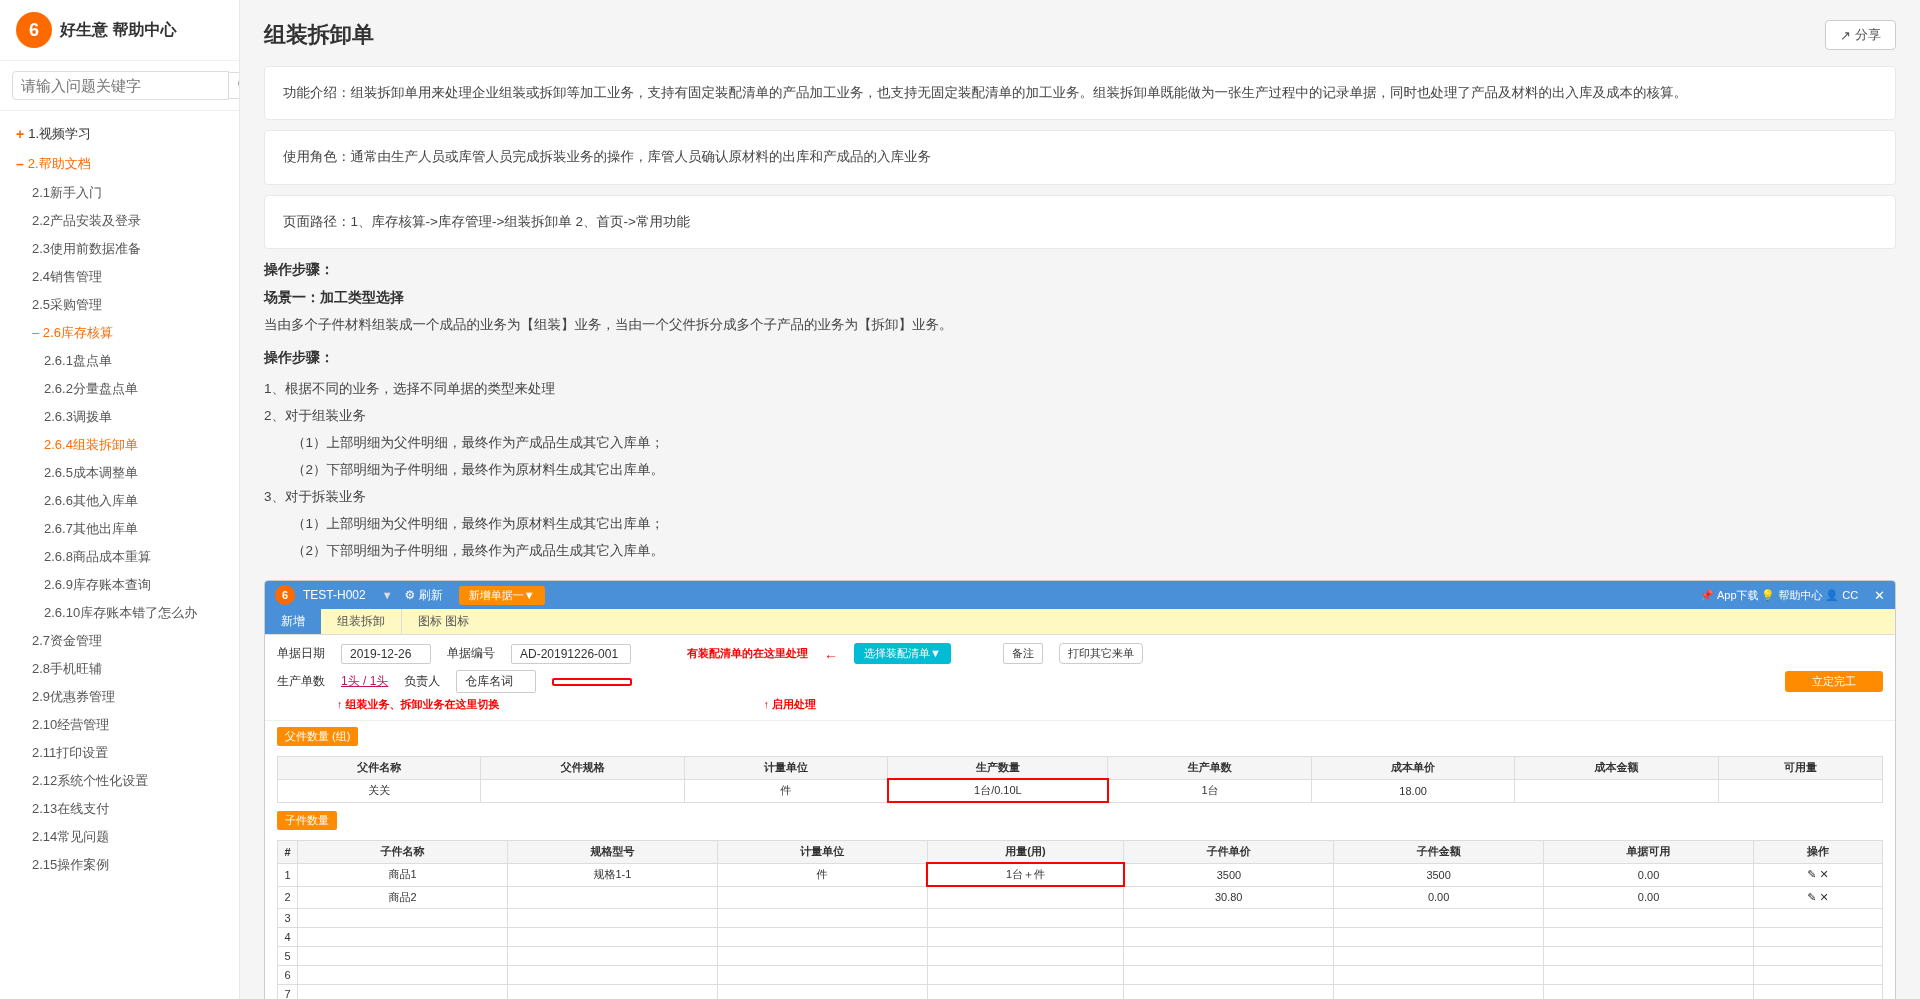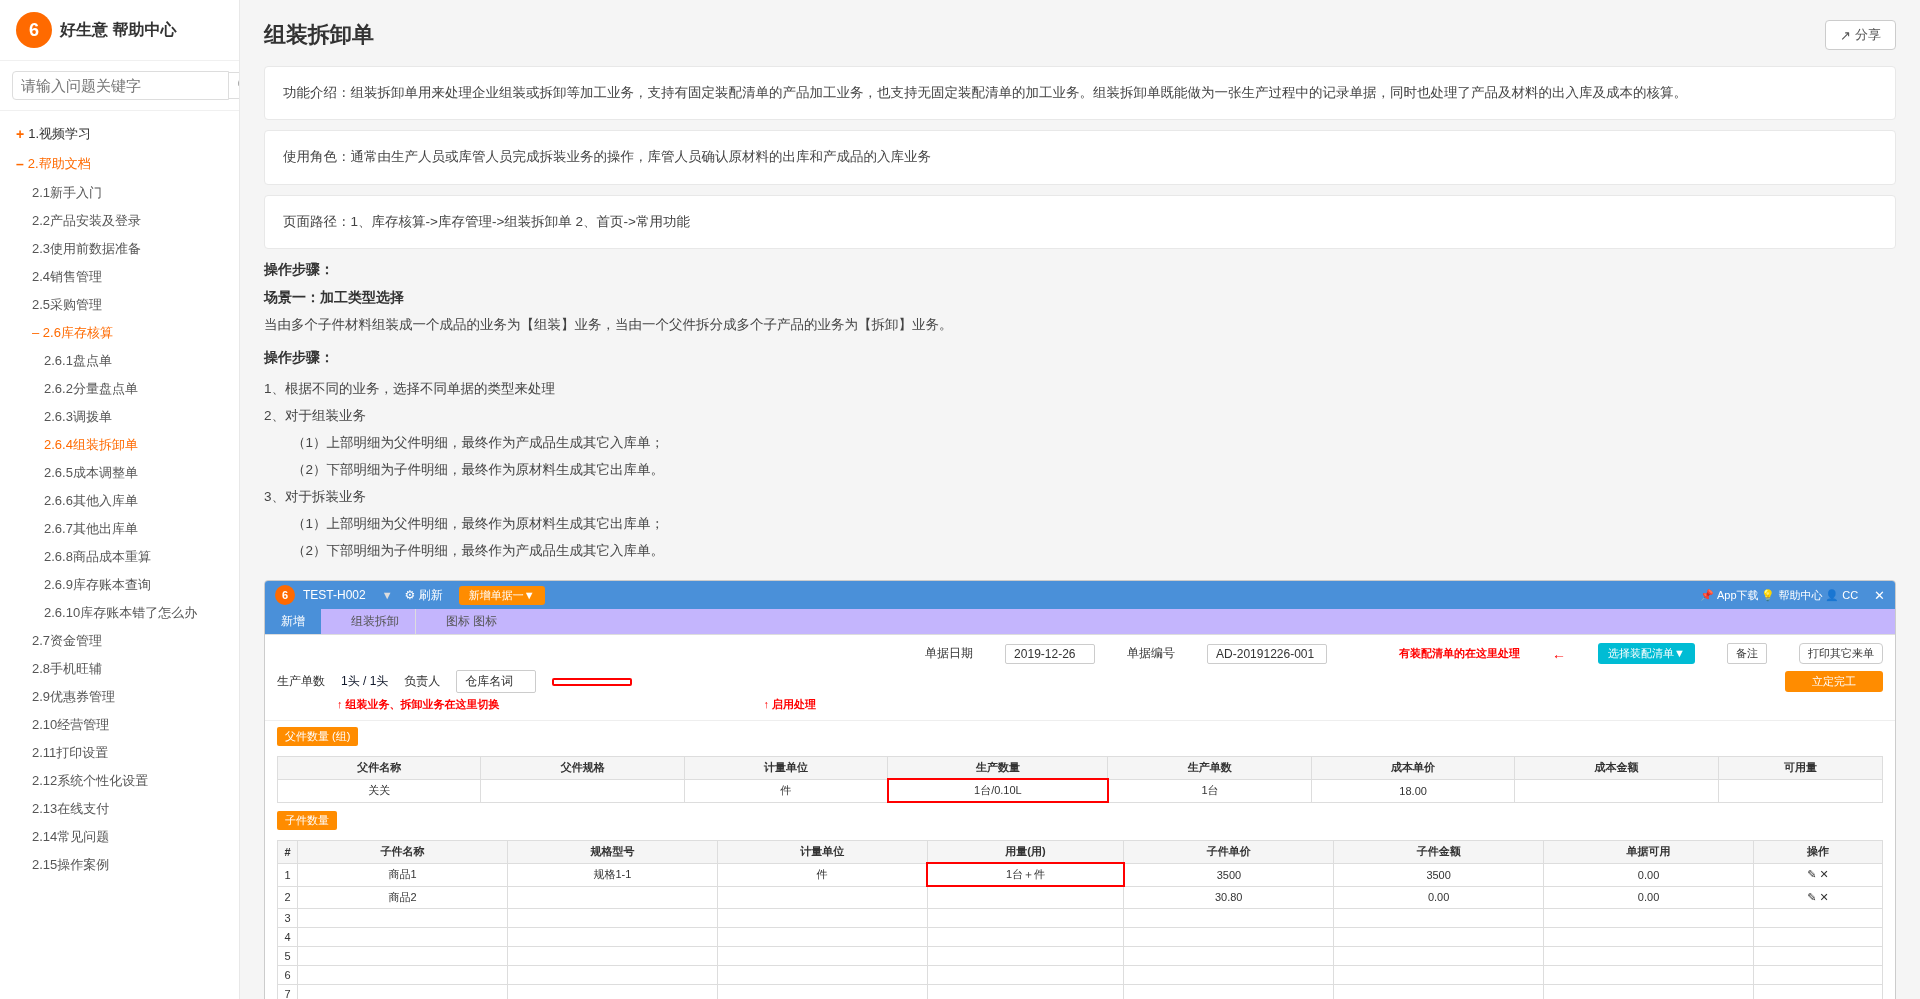--- a/index.html
+++ b/index.html
@@ -269,43 +269,43 @@
       <span style="background:#ff6a00;border-radius:50%;width:20px;height:20px;display:flex;align-items:center;justify-content:center;font-size:11px;font-weight:bold;">6</span>
       <span>TEST-H002</span>
       <span style="margin-left:8px;font-size:11px;color:#ddd;">▼</span>
       <span style="margin-left:4px;">⚙ 刷新</span>
       <span style="background:#ff8c00;padding:2px 10px;border-radius:3px;font-size:11px;margin-left:8px;">新增单据一▼</span>
       <span style="flex:1;"></span>
       <span style="font-size:11px;">📌 App下载 💡 帮助中心 👤 CC</span>
       <span style="margin-left:8px;font-size:13px;color:#fff;cursor:pointer;">✕</span>
     </div>
 
-    <div style="background:#c4b5fd;border-bottom:1px solid #ddd;display:flex;gap:14px;font-size:12px;align-items:flex-end;">
+    <div style="background:#fef9c3;border-bottom:1px solid #ddd;display:flex;gap:0;font-size:12px;align-items:flex-end;">
       <div style="background:#4a90d9;color:#fff;padding:4px 16px;font-size:12px;">新增</div>
       <div style="padding:4px 16px;color:#555;font-size:12px;border-right:1px solid #ddd;">组装拆卸</div>
       <div style="padding:4px 16px;color:#555;font-size:12px;">图标 图标</div>
     </div>
 
     <div style="background:#fff;padding:8px 12px;border-bottom:1px solid #eee;position:relative;">
-      <div style="display:flex;align-items:center;gap:32px;flex-wrap:wrap;font-size:12px;position:relative;justify-content:flex-end;">
+      <div style="display:flex;align-items:center;gap:16px;flex-wrap:wrap;font-size:12px;position:relative;">
         <span>单据日期</span>
         <span style="border:1px solid #ccc;border-radius:2px;padding:2px 8px;background:#fff;min-width:90px;">2019-12-26</span>
         <span>单据编号</span>
         <span style="border:1px solid #ccc;border-radius:2px;padding:2px 8px;background:#fff;min-width:120px;">AD-20191226-001</span>
 
         <span style="color:red;font-size:11px;margin-left:40px;font-weight:bold;">有装配清单的在这里处理</span>
         <span style="color:red;font-size:14px;">←</span>
 
         <span style="background:#00bcd4;color:#fff;border:none;border-radius:3px;padding:3px 10px;font-size:11px;">选择装配清单▼</span>
-        <span style="border:1px solid #ccc;border-radius:2px;padding:2px 8px;background:#fff;font-size:11px;">备注</span>
+        <span style="border:1px solid #ccc;border-radius:2px;padding:2px 8px;background:#fff;font-size:11px;margin-left:36px;">备注</span>
         <span style="border:1px solid #ccc;border-radius:4px;padding:2px 8px;background:#fff;font-size:11px;">打印其它来单</span>
       </div>
       <div style="display:flex;align-items:center;gap:16px;margin-top:6px;font-size:12px;position:relative;">
         <span>生产单数</span>
-        <span style="color:#0f172a;">1头 / 1头</span>
+        <span style="color:#be185d;text-decoration:underline;">1头 / 1头</span>
         <span>负责人</span>
         <span style="border:1px solid #ccc;border-radius:2px;padding:2px 8px;background:#fff;min-width:80px;">仓库名词</span>
         <span style="border:2px solid red;border-radius:2px;padding:2px 24px;background:#fff;min-width:80px;"></span>
         <span style="background:#ff8c00;color:#fff;border:none;border-radius:3px;padding:3px 27px;font-size:11px;margin-left:auto;">立定完工</span>
       </div>
 
       <div style="position:relative;margin-top:2px;">
         <span style="color:red;font-size:11px;font-weight:bold;margin-left:60px;">↑ 组装业务、拆卸业务在这里切换</span>
         <span style="color:red;font-size:11px;font-weight:bold;margin-left:260px;">↑ 启用处理</span>
       </div>

